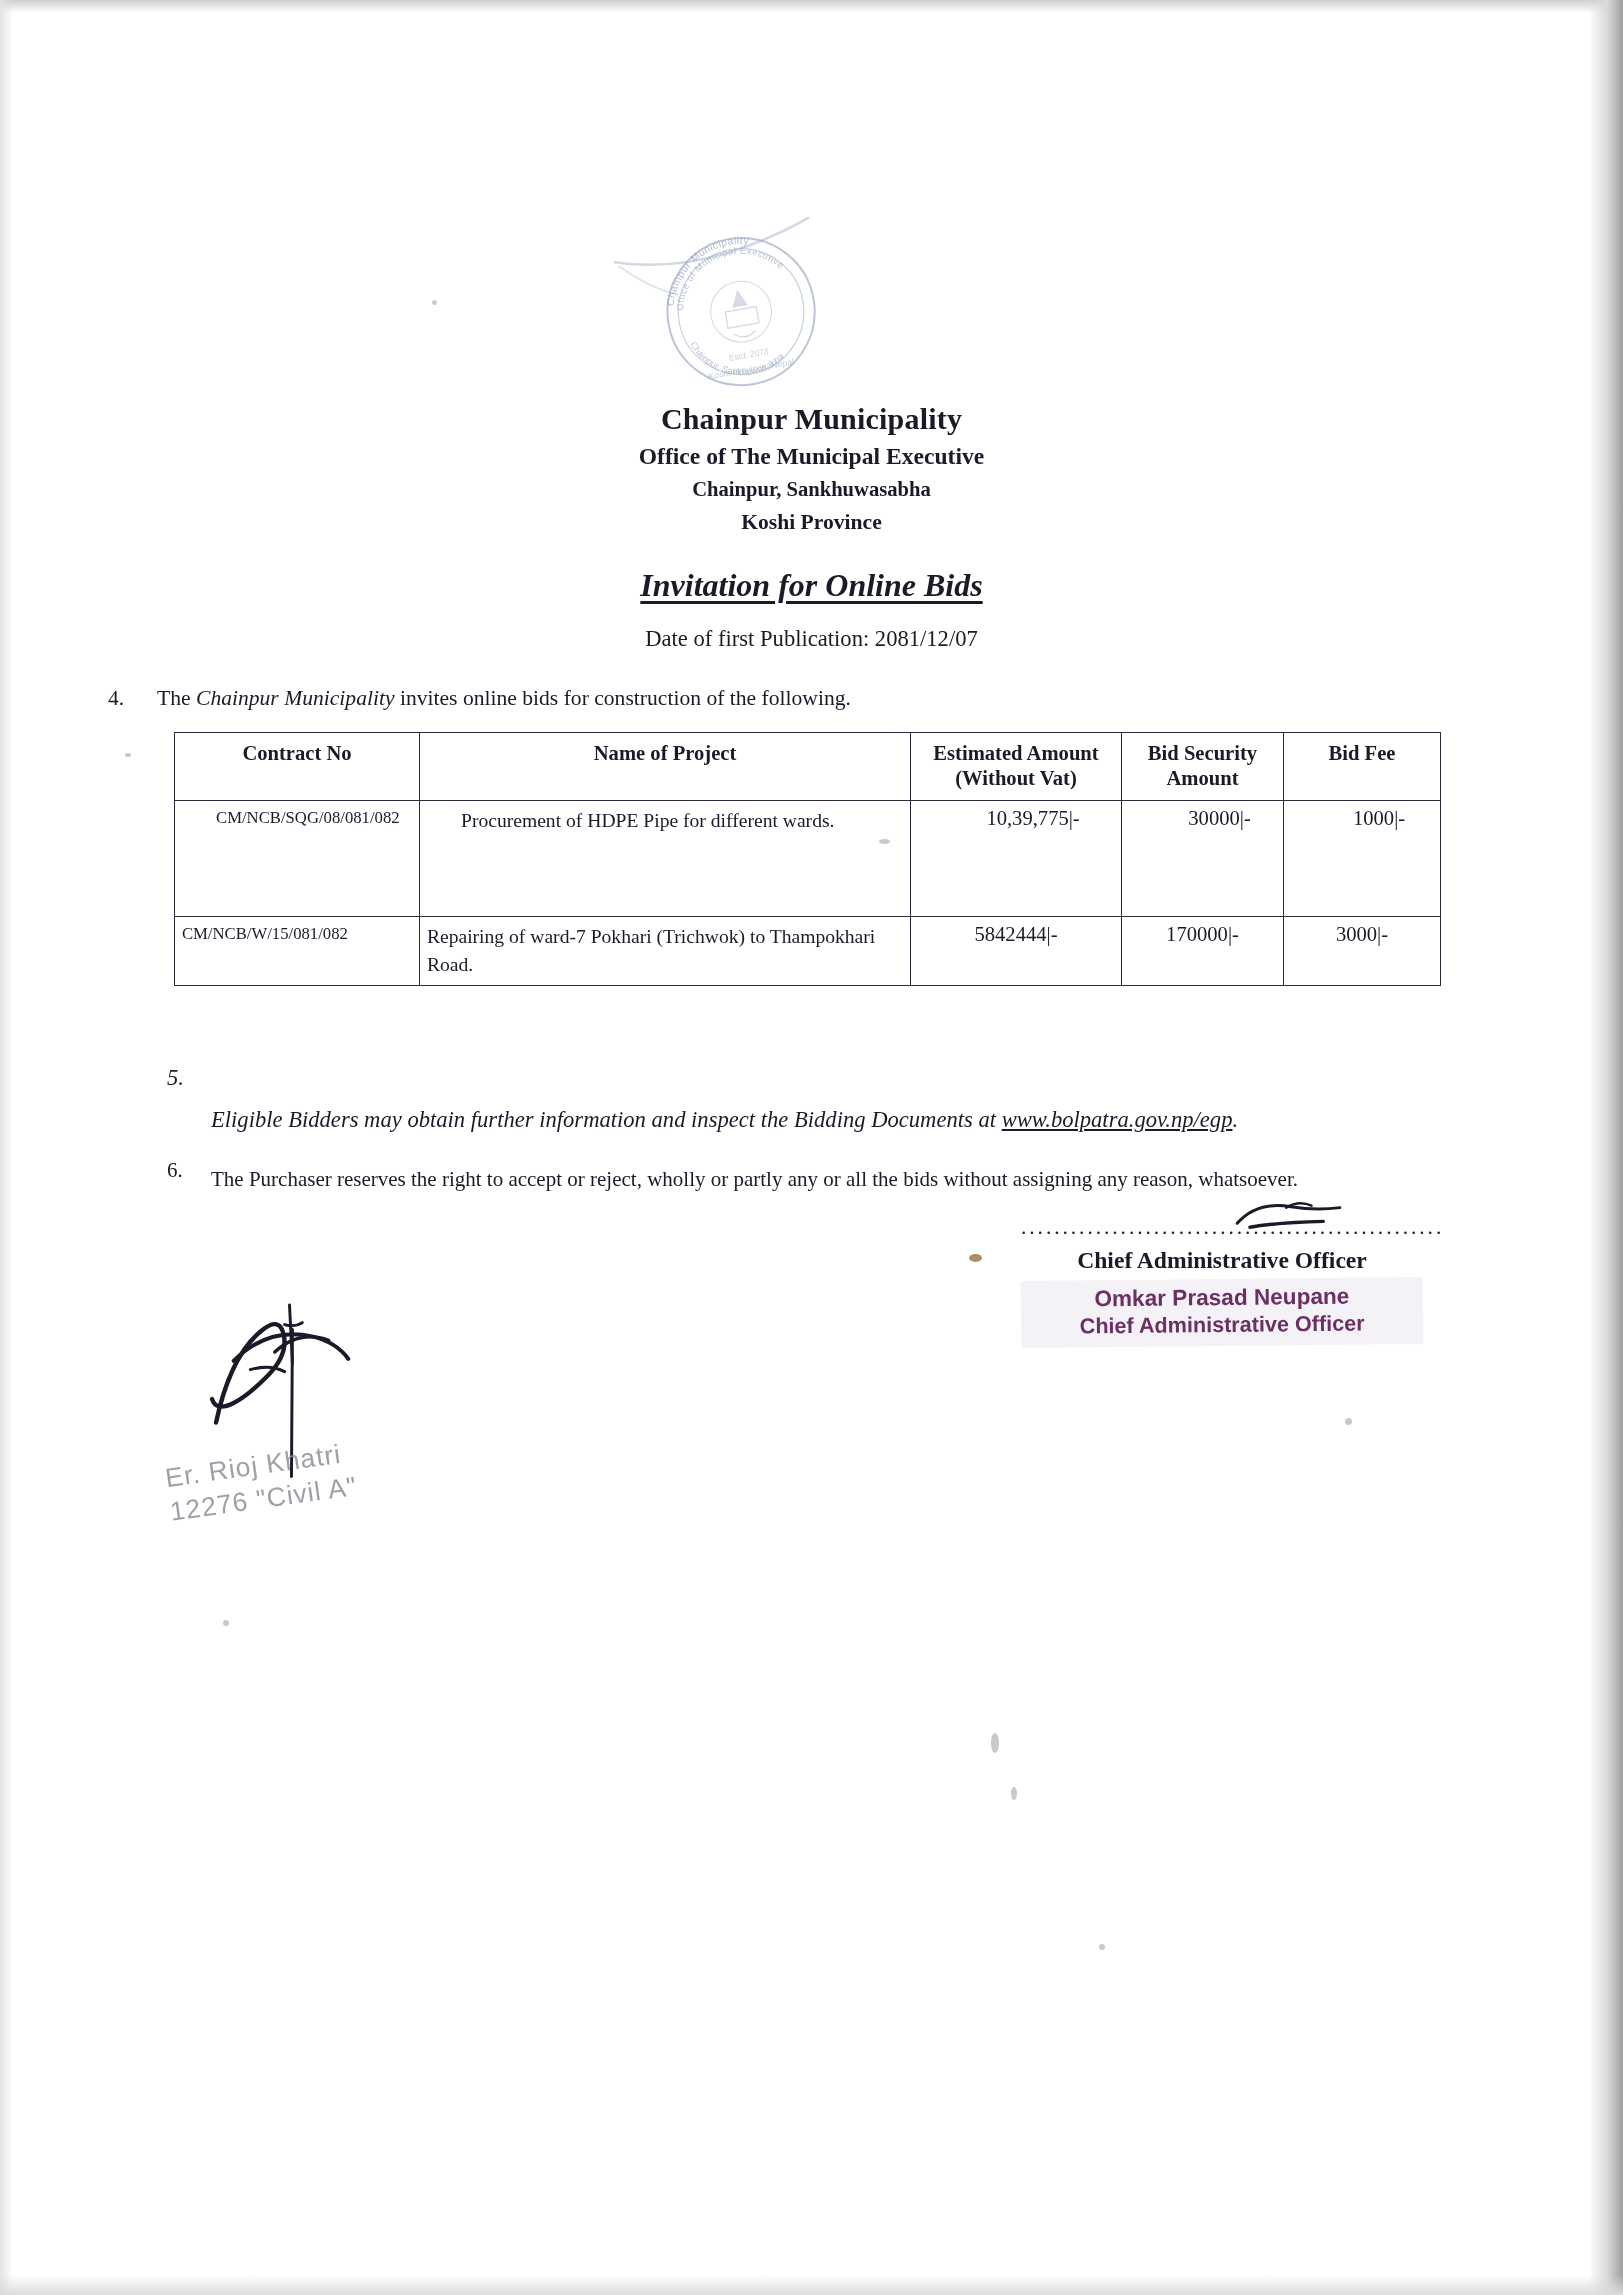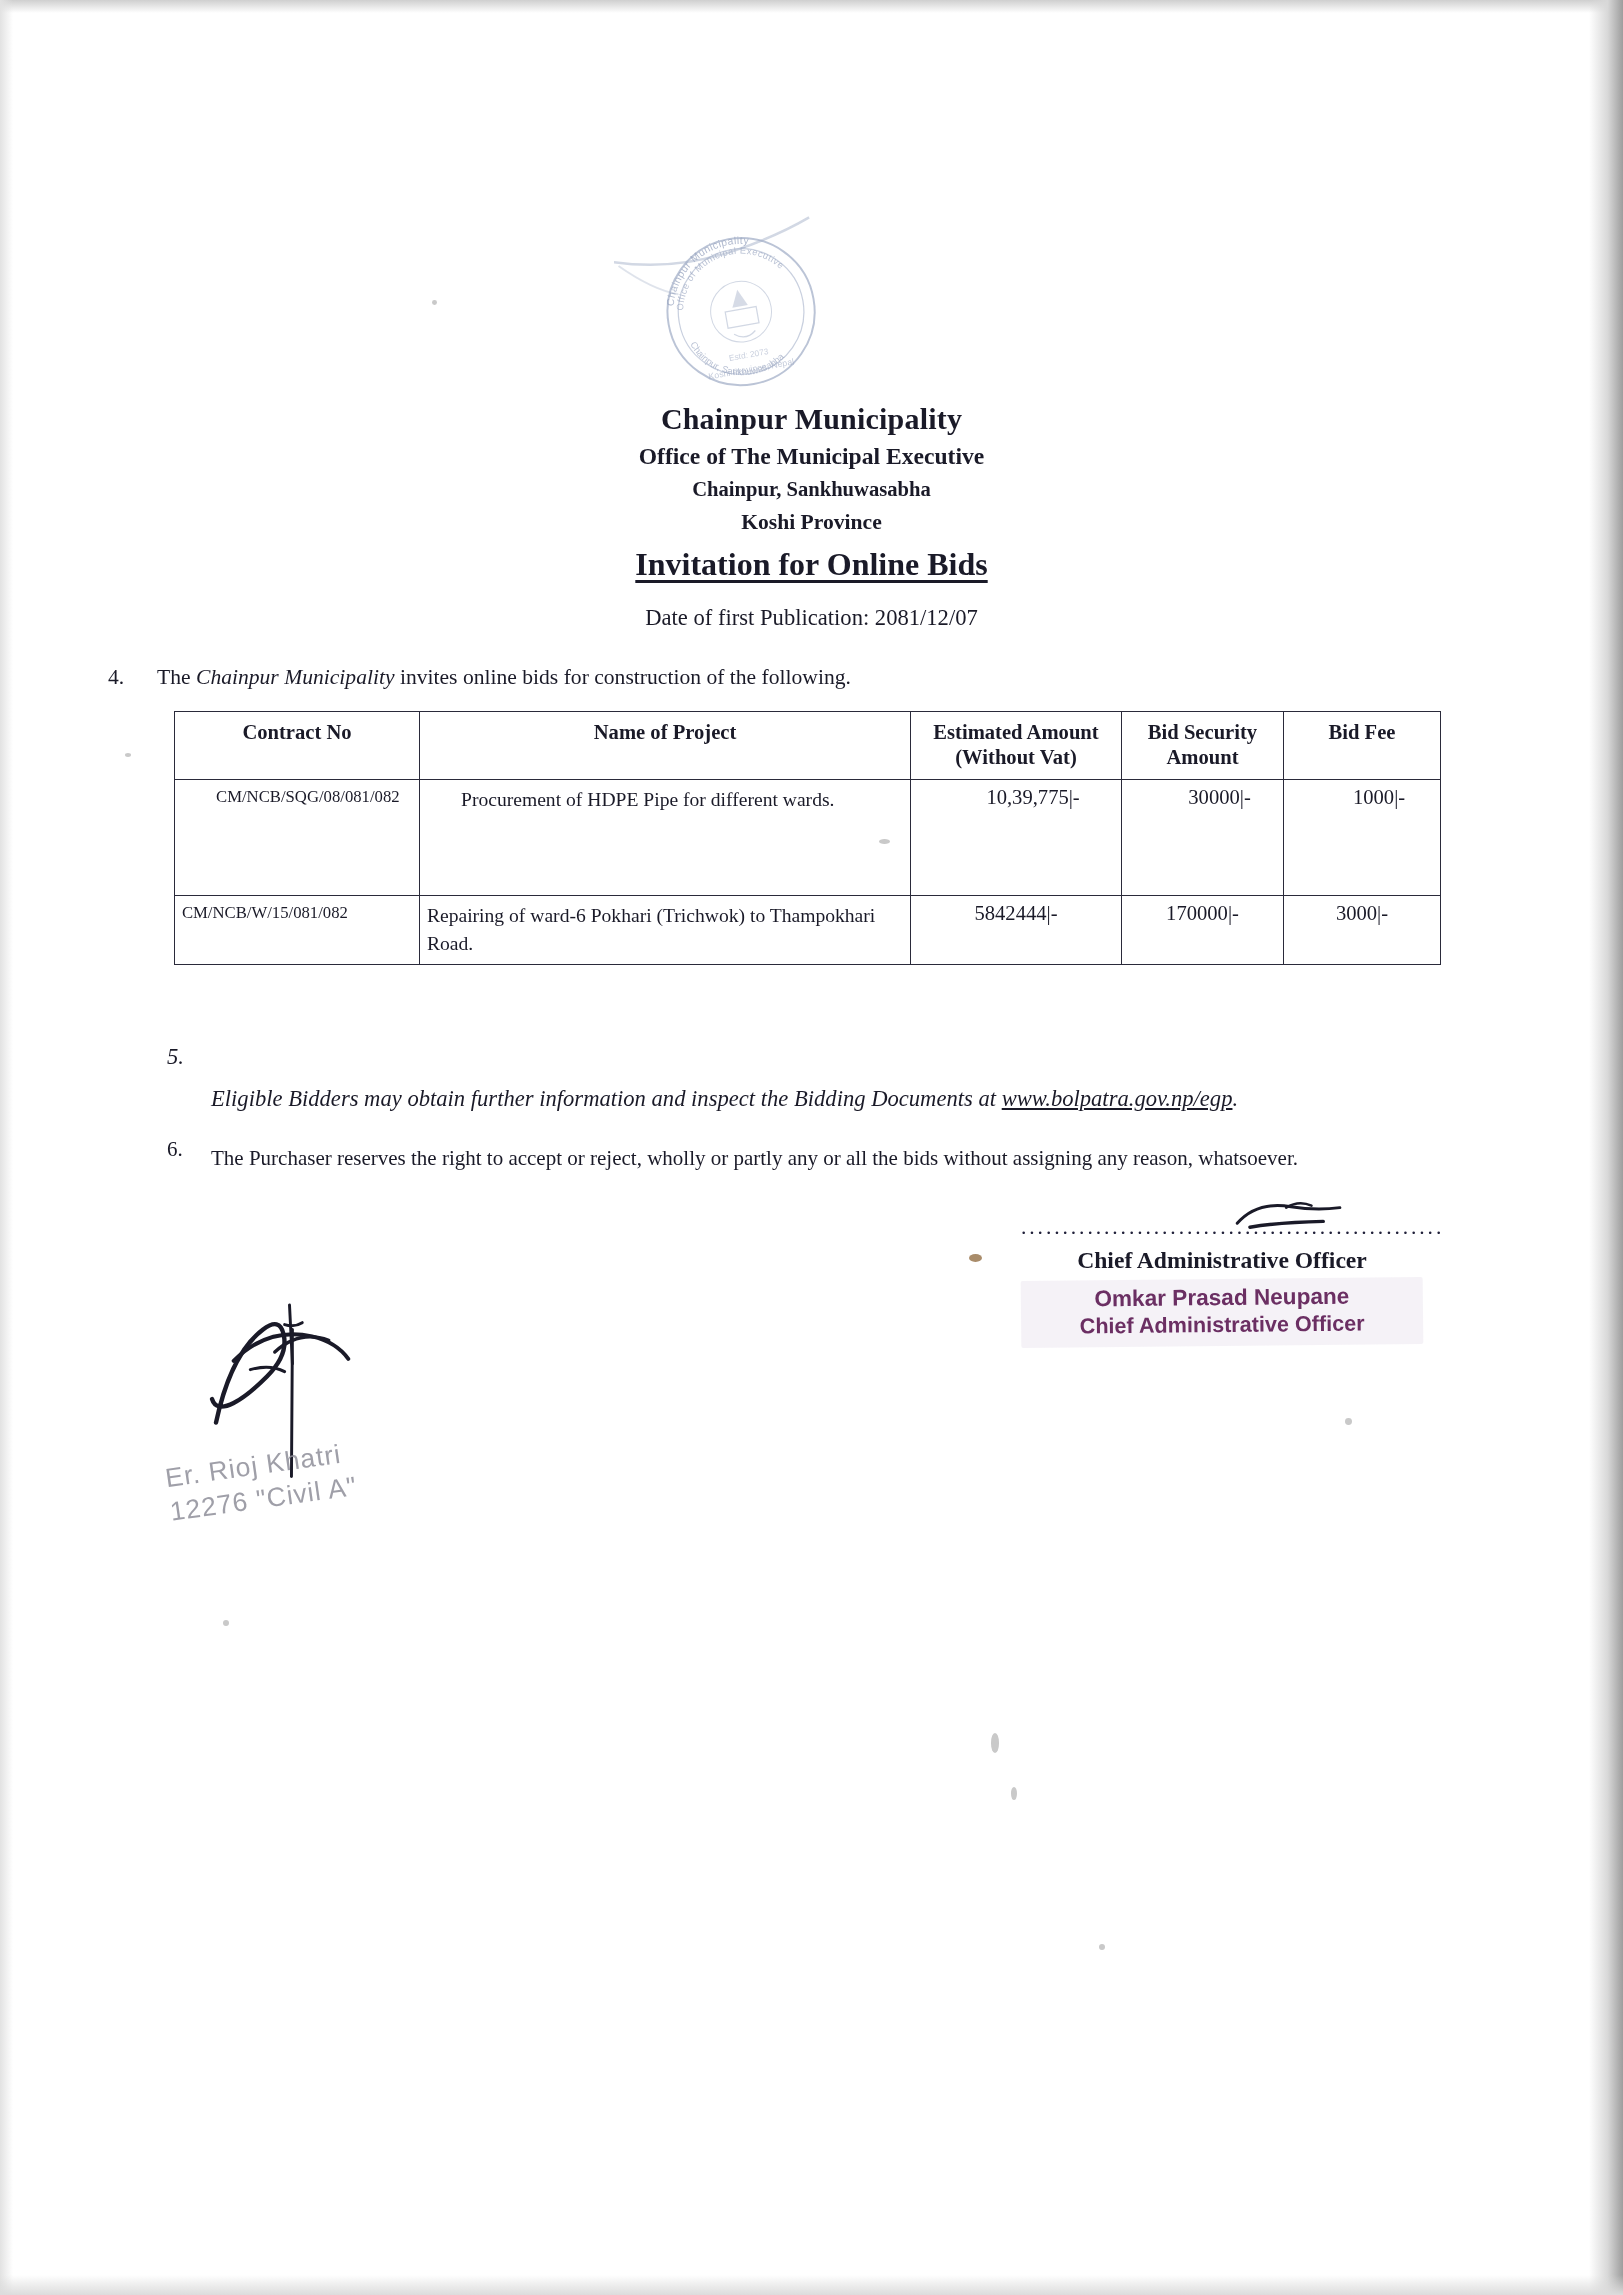--- a/index.html
+++ b/index.html
@@ -79,21 +79,22 @@
     font-size: 21.6px;
     font-weight: bold;
     line-height: 1.35;
     margin-top: 3.9px;
   }
   .doc-title {
     font-size: 32px;
     font-weight: bold;
     text-decoration: underline;
     text-underline-offset: 4.9px;
-    margin-top: 9px;
+    margin-top: 30px;
+    font-style: italic;
   }
   .pub-date {
     font-size: 22.6px;
     margin-top: 21.6px;
   }
 
   
   .clause {
     display: flex;
     align-items: flex-start;
@@ -373,21 +374,21 @@
         <tbody>
           <tr class="row1">
             <td class="c-contract">CM/NCB/SQG/08/081/082</td>
             <td class="c-project">Procurement of HDPE Pipe for different wards.</td>
             <td class="c-num">10,39,775|-</td>
             <td class="c-num">30000|-</td>
             <td class="c-num">1000|-</td>
           </tr>
           <tr class="row2">
             <td class="c-contract">CM/NCB/W/15/081/082</td>
-            <td class="c-project">Repairing of ward-6 Pokhari (Trichwok) to Thampokhari Road.</td>
+            <td class="c-project">Repairing of ward-7 Pokhari (Trichwok) to Thampokhari Road.</td>
             <td class="c-num">5842444|-</td>
             <td class="c-num">170000|-</td>
             <td class="c-num">3000|-</td>
           </tr>
         </tbody>
       </table>
     </div>
 
     <div class="clause" id="clause5">
       <div class="clause-num">5.</div>

